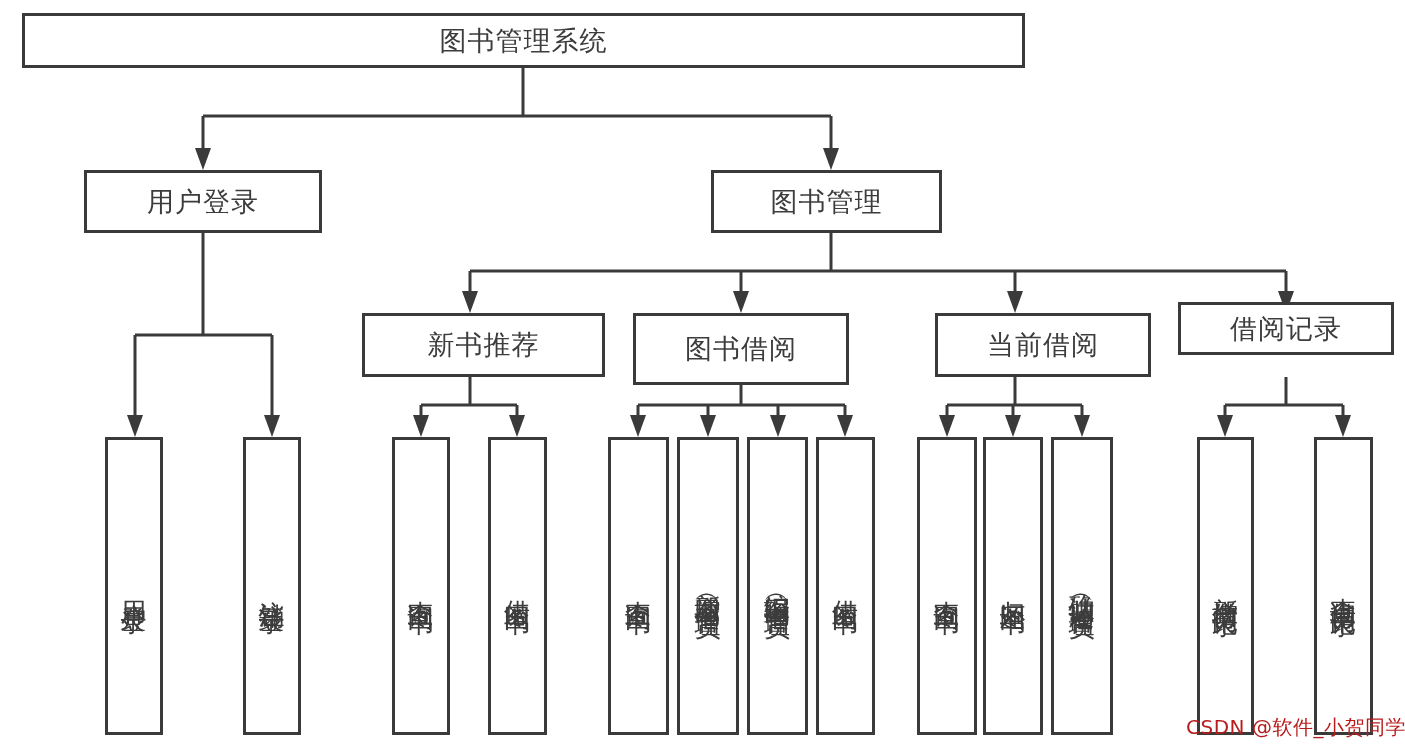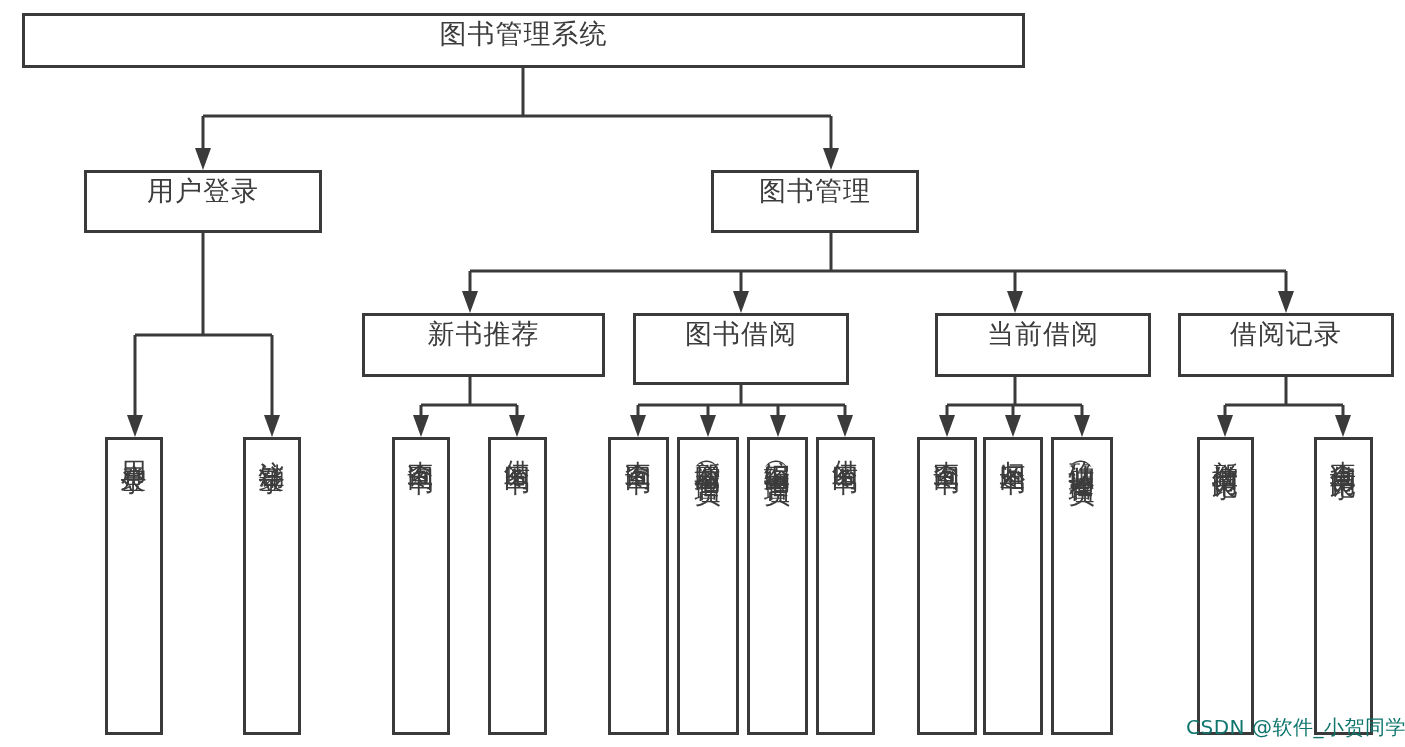--- a/index.html
+++ b/index.html
@@ -8,37 +8,37 @@
     width:1405px; height:747px;
     position:relative; overflow:hidden;
     font-family:"DejaVu Sans","Liberation Sans",sans-serif;
     color:#3c3c3c;
   }
   #connectors { position:absolute; left:0; top:0; width:1405px; height:747px; }
   .node {
     position:absolute;
     background:#ffffff;
     border:3px solid #3a3a3a;
-    display:flex; justify-content:center;
+    display:flex; align-items:center; justify-content:center;
     color:#3c3c3c;
   }
   .hbox { font-size:27px; letter-spacing:1px; white-space:nowrap; }
   .vbox .vtext {
     writing-mode:vertical-rl;
     text-orientation:mixed;
     font-size:26px;
     letter-spacing:3px;
     line-height:1;
     white-space:nowrap;
   }
   .watermark {
     position:absolute;
     left:1186px; top:714px;
     font-size:20px;
-    color:#0f766e;
+    color:#b91c1c;
     letter-spacing:0.5px;
     white-space:nowrap;
   }
 </style>
 </head>
 <body>
 
 <svg id="connectors" width="1405" height="747" viewBox="0 0 1405 747" xmlns="http://www.w3.org/2000/svg">
   <g stroke="#3a3a3a" stroke-width="3" fill="none">
 
@@ -82,34 +82,34 @@
   </g>
 </svg>
 
 <div class="node hbox" style="left:22px; top:13px; width:1003px; height:55px;">
   <span>图书管理系统</span>
 </div>
 
 <div class="node hbox" style="left:84px; top:170px; width:238px; height:63px;">
   <span>用户登录</span>
 </div>
-<div class="node hbox" style="left:711px; top:170px; width:208px; height:63px;">
+<div class="node hbox" style="left:711px; top:170px; width:231px; height:63px;">
   <span>图书管理</span>
 </div>
 
 <div class="node hbox" style="left:362px; top:313px; width:243px; height:64px;">
   <span>新书推荐</span>
 </div>
 <div class="node hbox" style="left:633px; top:313px; width:216px; height:72px;">
   <span>图书借阅</span>
 </div>
 <div class="node hbox" style="left:907px; top:313px; width:216px; height:64px;margin-left:28px;">
   <span>当前借阅</span>
 </div>
-<div class="node hbox" style="left:1178px; top:313px; width:216px; height:64px;">
+<div class="node hbox" style="left:1178px; top:302px; width:216px; height:53px;">
   <span>借阅记录</span>
 </div>
 
 <div class="node vbox" style="left:105px; top:437px; width:58px; height:298px;">
   <span class="vtext">用户登录</span>
 </div>
 <div class="node vbox" style="left:243px; top:437px; width:58px; height:298px;">
   <span class="vtext">注销登录</span>
 </div>
 

